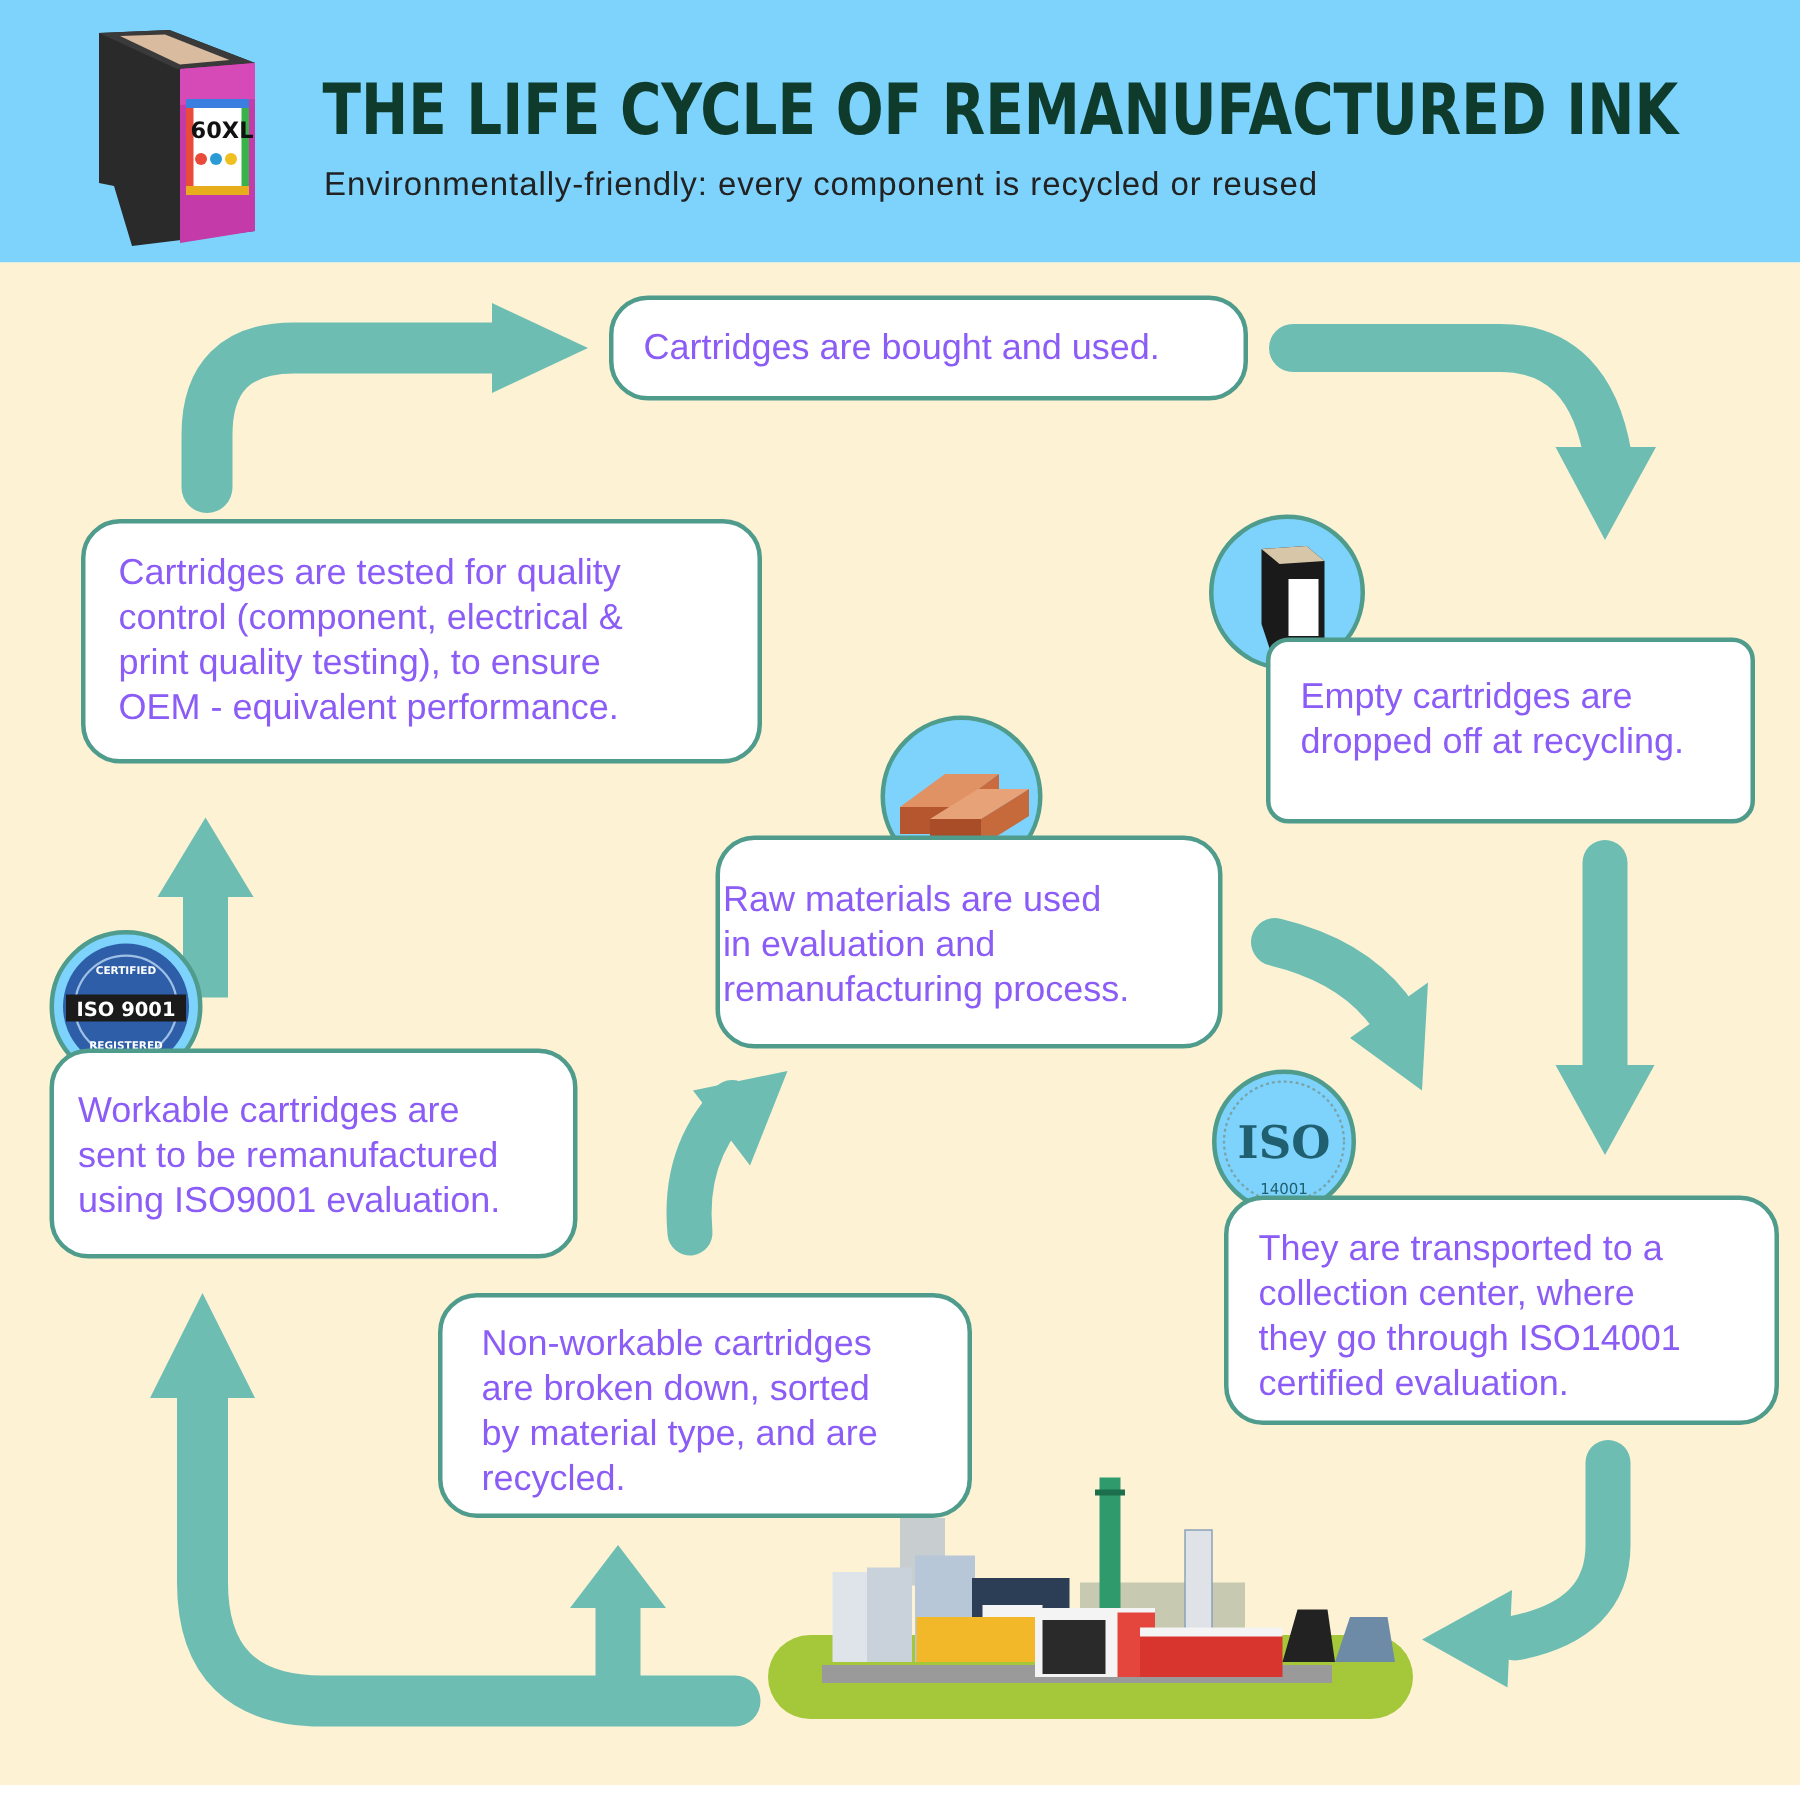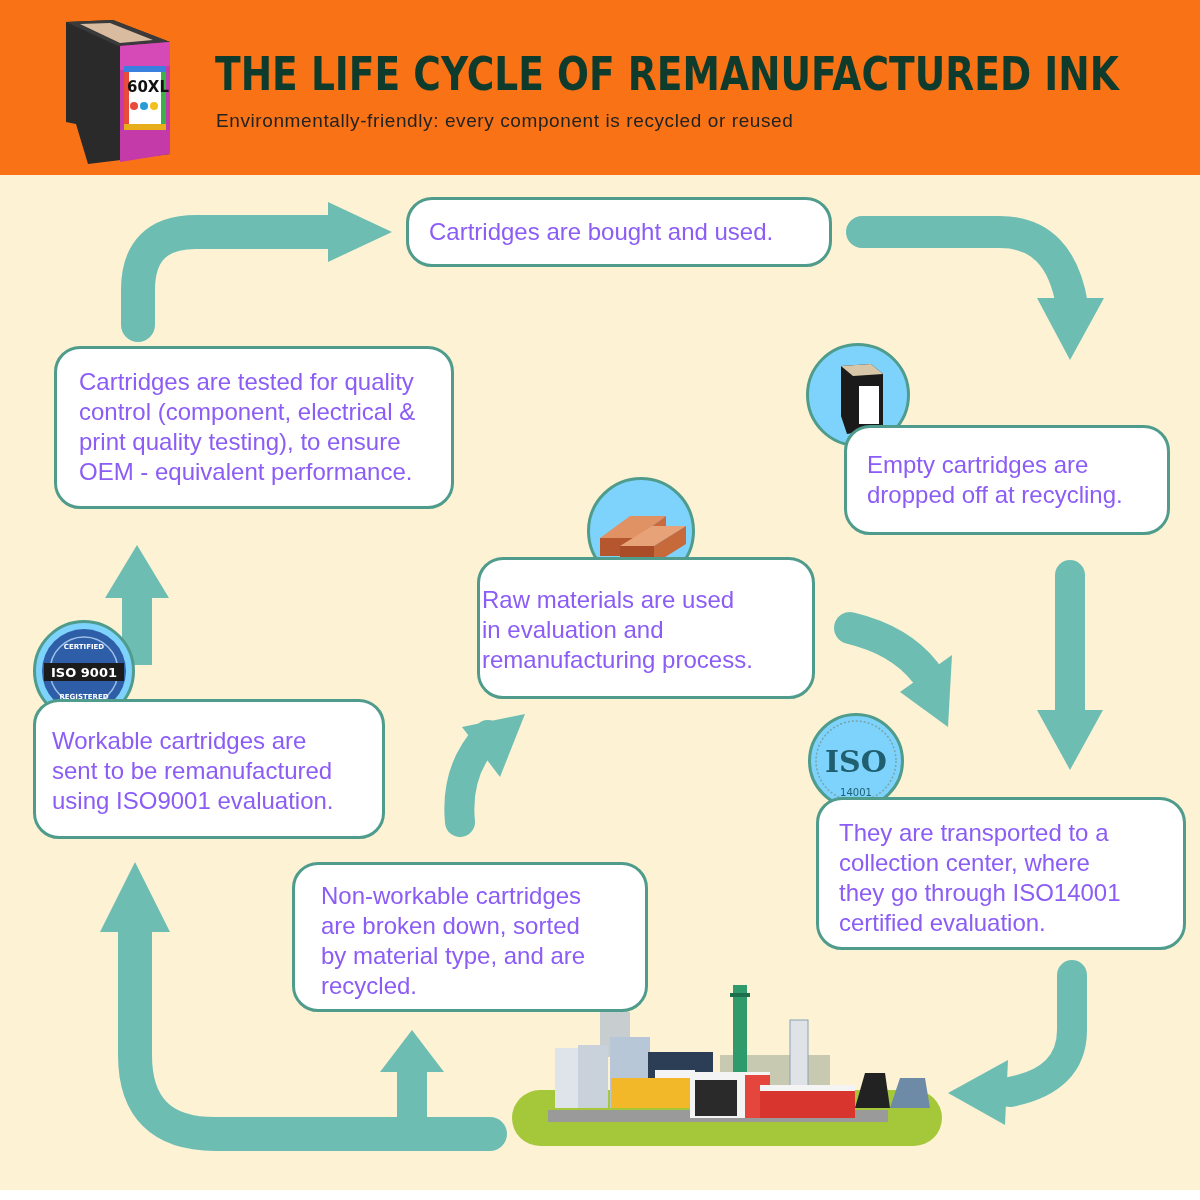--- a/index.html
+++ b/index.html
@@ -1,19 +1,19 @@
 <!DOCTYPE html>
 <html><head>
 <meta charset="utf-8">
 <style>
   html,body{margin:0;padding:0;}
   body{width:1200px;height:1200px;position:relative;overflow:hidden;background:#ffffff;font-family:"Liberation Sans",sans-serif;}
-  .header{position:absolute;left:0;top:0;width:1200px;height:175px;background:#f97316;}
+  .header{position:absolute;left:0;top:0;width:1200px;height:175px;background:#7dd3fc;}
   .title{position:absolute;left:215px;top:46px;font-family:"DejaVu Sans",sans-serif;font-weight:bold;font-size:47px;color:#0e3b2c;letter-spacing:0px;transform:scaleX(0.8);transform-origin:left top;white-space:nowrap;}
-  .subtitle{position:absolute;left:216px;top:110px;font-family:"Liberation Sans",sans-serif;font-size:19px;color:#222;letter-spacing:0.6px;white-space:nowrap;}
+  .subtitle{position:absolute;left:216px;top:110px;font-family:"Liberation Sans",sans-serif;font-size:22px;color:#222;letter-spacing:0.6px;white-space:nowrap;}
   .cream{position:absolute;left:0;top:175px;width:1200px;height:1015px;background:#fdf3d4;}
   svg.arrows{position:absolute;left:0;top:0;width:1200px;height:1200px;}
   .box{position:absolute;background:#ffffff;border:3px solid #4f9c8c;border-radius:26px;box-sizing:border-box;color:#8b5cf6;font-family:"Liberation Sans",sans-serif;font-size:24px;line-height:30px;}
   .box .t{position:absolute;white-space:pre-line;}
   .circle{position:absolute;border-radius:50%;background:#7dd3fc;border:3px solid #4f9c8c;box-sizing:border-box;overflow:hidden;}
 </style>
 </head>
 <body>
 
 <div class="header">
@@ -98,21 +98,21 @@
   <span class="t" style="left:20px;top:17px;">Cartridges are bought and used.</span>
 </div>
 
 <div class="circle" style="left:806px;top:343px;width:104px;height:104px;">
   <svg width="98" height="98" viewBox="0 0 98 98">
     <polygon points="32,20 62,18 74,28 74,82 38,88 32,70" fill="#1a1a1a"></polygon>
     <polygon points="32,20 62,18 74,28 44,30" fill="#d7c6a8"></polygon>
     <rect x="50" y="40" width="20" height="38" fill="#fff"></rect>
   </svg>
 </div>
-<div class="box" style="left:844px;top:425px;width:326px;height:110px;">
+<div class="box" style="left:844px;top:425px;width:326px;height:124px;border-radius:15px;">
   <span class="t" style="left:20px;top:22px;">Empty cartridges are
 dropped off at recycling.</span>
 </div>
 
 <div class="circle" style="left:808px;top:713px;width:96px;height:96px;">
   <svg width="90" height="90" viewBox="0 0 90 90">
     <circle cx="45" cy="45" r="40" fill="none" stroke="#7aa3a6" stroke-width="1.5" stroke-dasharray="2 2"></circle>
     <text x="45" y="56" text-anchor="middle" font-family="DejaVu Serif, serif" font-weight="bold" font-size="30" fill="#1f5f70">ISO</text>
     <text x="45" y="80" text-anchor="middle" font-family="DejaVu Sans, sans-serif" font-size="10" fill="#1f5f70">14001</text>
   </svg>
@@ -156,18 +156,18 @@
     <text x="48" y="54" text-anchor="middle" font-family="DejaVu Sans, sans-serif" font-size="13" font-weight="bold" fill="#fff">ISO 9001</text>
     <text x="48" y="76" text-anchor="middle" font-family="DejaVu Sans, sans-serif" font-size="7" font-weight="bold" fill="#fff">REGISTERED</text>
   </svg>
 </div>
 <div class="box" style="left:33px;top:699px;width:352px;height:140px;">
   <span class="t" style="left:16px;top:24px;">Workable cartridges are
 sent to be remanufactured
 using ISO9001 evaluation.</span>
 </div>
 
-<div class="box" style="left:54px;top:346px;width:400px;height:163px;">
+<div class="box" style="left:54px;top:346px;width:454px;height:163px;">
   <span class="t" style="left:22px;top:18px;">Cartridges are tested for quality
 control (component, electrical &amp;
 print quality testing), to ensure
 OEM - equivalent performance.</span>
 </div>
 
 </body></html>

